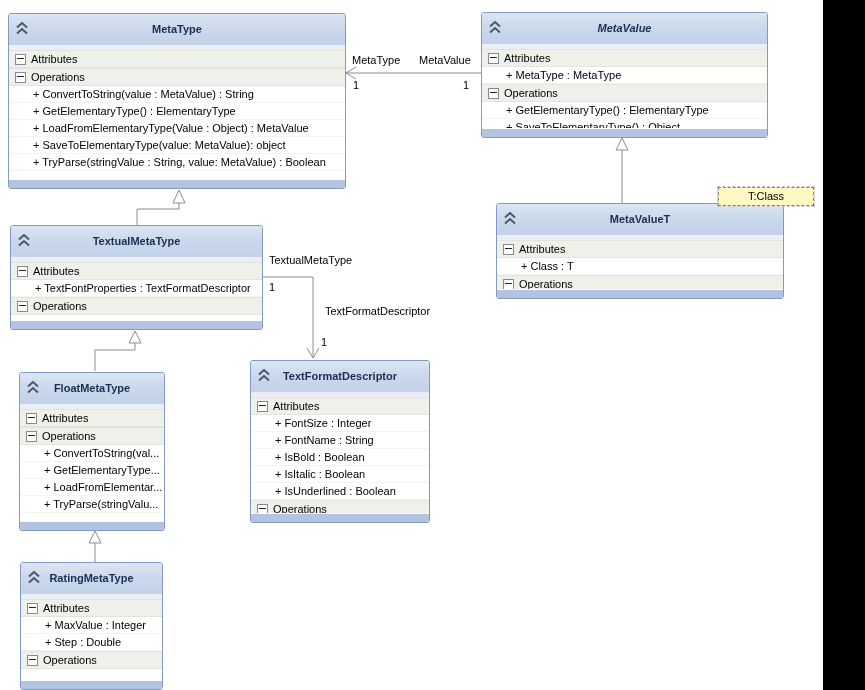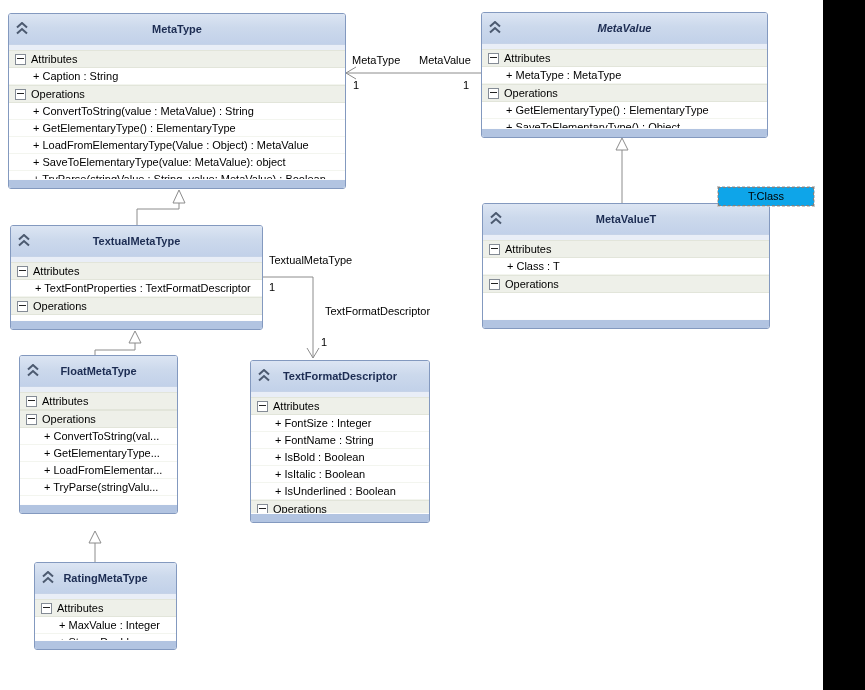--- a/index.html
+++ b/index.html
@@ -19,21 +19,21 @@
   .sec-h{background:#eef0e9;border-top:1px solid #e2e5da;border-bottom:1px solid #e2e5da;
        height:16px;line-height:16px;padding-left:6px;display:flex;align-items:center;}
   .minus{display:inline-block;width:9px;height:9px;border:1px solid #848b95;background:#fff;
        position:relative;margin-right:5px;flex:0 0 auto;}
   .minus::after{content:"";position:absolute;left:1px;right:1px;top:3px;height:1px;background:#222;}
   .row{height:16px;line-height:16px;padding-left:24px;white-space:nowrap;
        border-bottom:1px solid #f3f5ef;}
   .cls-footer{position:absolute;bottom:0;left:0;right:0;height:8px;background:#b2c4e1;
        border-top:1px solid #fdfdfd;}
 
-  .annot{position:absolute;background:#0ea5e9;border:1px dashed #808080;outline:1px dashed #c8c8c8;
+  .annot{position:absolute;background:#fef9c3;border:1px dashed #808080;outline:1px dashed #c8c8c8;
        text-align:center;line-height:17px;box-sizing:border-box;z-index:5;}
   .lbl{position:absolute;white-space:nowrap;color:#000;}
 </style>
 </head>
 <body>
 
 <div id="canvas">
 
   <svg class="connectors" width="823" height="690">
 
@@ -71,21 +71,20 @@
           <path d="M2 5.5 L7 1 L12 5.5" fill="none" stroke="#4c5a70" stroke-width="2"></path>
           <path d="M2 11.5 L7 7 L12 11.5" fill="none" stroke="#4c5a70" stroke-width="2"></path>
         </svg>
       <span class="cls-name">MetaType</span>
     </div>
     <div class="cls-gap"></div>
     <div class="sec-h">
         <span class="minus"></span>
         <span>Attributes</span>
       </div>
-    <div class="row">+ Caption : String</div>
     <div class="sec-h">
         <span class="minus"></span>
         <span>Operations</span>
       </div>
     <div class="row">+ ConvertToString(value : MetaValue) : String</div>
     <div class="row">+ GetElementaryType() : ElementaryType</div>
     <div class="row">+ LoadFromElementaryType(Value : Object) : MetaValue</div>
     <div class="row">+ SaveToElementaryType(value: MetaValue): object</div>
     <div class="row">+ TryParse(stringValue : String, value: MetaValue) : Boolean</div>
     <div class="cls-footer"></div>
@@ -109,21 +108,21 @@
         <span class="minus"></span>
         <span>Operations</span>
       </div>
     <div class="row">+ GetElementaryType() : ElementaryType</div>
     <div class="row">+ SaveToElementaryType() : Object</div>
     <div class="cls-footer"></div>
   </div>
 
   <div class="annot" style="left:718px;top:187px;width:96px;height:19px">T:Class</div>
 
-  <div class="cls" style="left:482px;top:203px;width:288px;height:126px">
+  <div class="cls" style="left:496px;top:203px;width:288px;height:96px">
     <div class="cls-title">
       <svg class="chev" viewBox="0 0 14 13">
           <path d="M2 5.5 L7 1 L12 5.5" fill="none" stroke="#4c5a70" stroke-width="2"></path>
           <path d="M2 11.5 L7 7 L12 11.5" fill="none" stroke="#4c5a70" stroke-width="2"></path>
         </svg>
       <span class="cls-name">MetaValueT</span>
     </div>
     <div class="cls-gap"></div>
     <div class="sec-h">
         <span class="minus"></span>
@@ -151,21 +150,21 @@
         <span>Attributes</span>
       </div>
     <div class="row">+ TextFontProperties : TextFormatDescriptor</div>
     <div class="sec-h">
         <span class="minus"></span>
         <span>Operations</span>
       </div>
     <div class="cls-footer"></div>
   </div>
 
-  <div class="cls" style="left:19px;top:355px;width:159px;height:159px">
+  <div class="cls" style="left:19px;top:372px;width:146px;height:159px">
     <div class="cls-title">
       <svg class="chev" viewBox="0 0 14 13">
           <path d="M2 5.5 L7 1 L12 5.5" fill="none" stroke="#4c5a70" stroke-width="2"></path>
           <path d="M2 11.5 L7 7 L12 11.5" fill="none" stroke="#4c5a70" stroke-width="2"></path>
         </svg>
       <span class="cls-name">FloatMetaType</span>
     </div>
     <div class="cls-gap"></div>
     <div class="sec-h">
         <span class="minus"></span>
@@ -175,21 +174,21 @@
         <span class="minus"></span>
         <span>Operations</span>
       </div>
     <div class="row">+ ConvertToString(val...</div>
     <div class="row">+ GetElementaryType...</div>
     <div class="row">+ LoadFromElementar...</div>
     <div class="row">+ TryParse(stringValu...</div>
     <div class="cls-footer"></div>
   </div>
 
-  <div class="cls" style="left:34px;top:562px;width:143px;height:88px">
+  <div class="cls" style="left:20px;top:562px;width:143px;height:128px">
     <div class="cls-title">
       <svg class="chev" viewBox="0 0 14 13">
           <path d="M2 5.5 L7 1 L12 5.5" fill="none" stroke="#4c5a70" stroke-width="2"></path>
           <path d="M2 11.5 L7 7 L12 11.5" fill="none" stroke="#4c5a70" stroke-width="2"></path>
         </svg>
       <span class="cls-name">RatingMetaType</span>
     </div>
     <div class="cls-gap"></div>
     <div class="sec-h">
         <span class="minus"></span>

